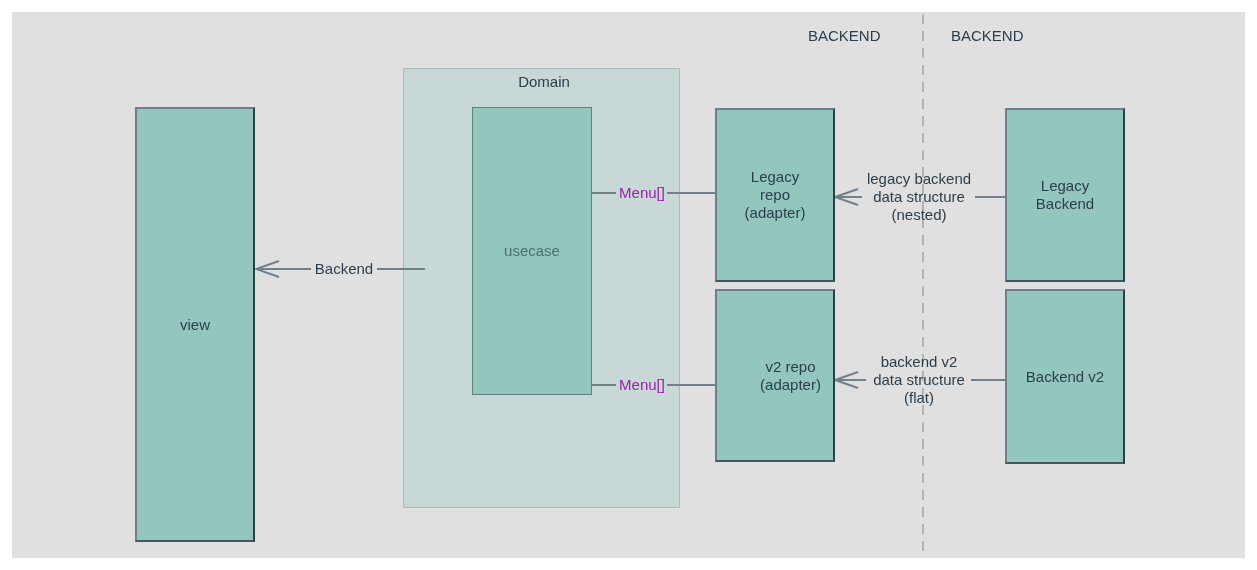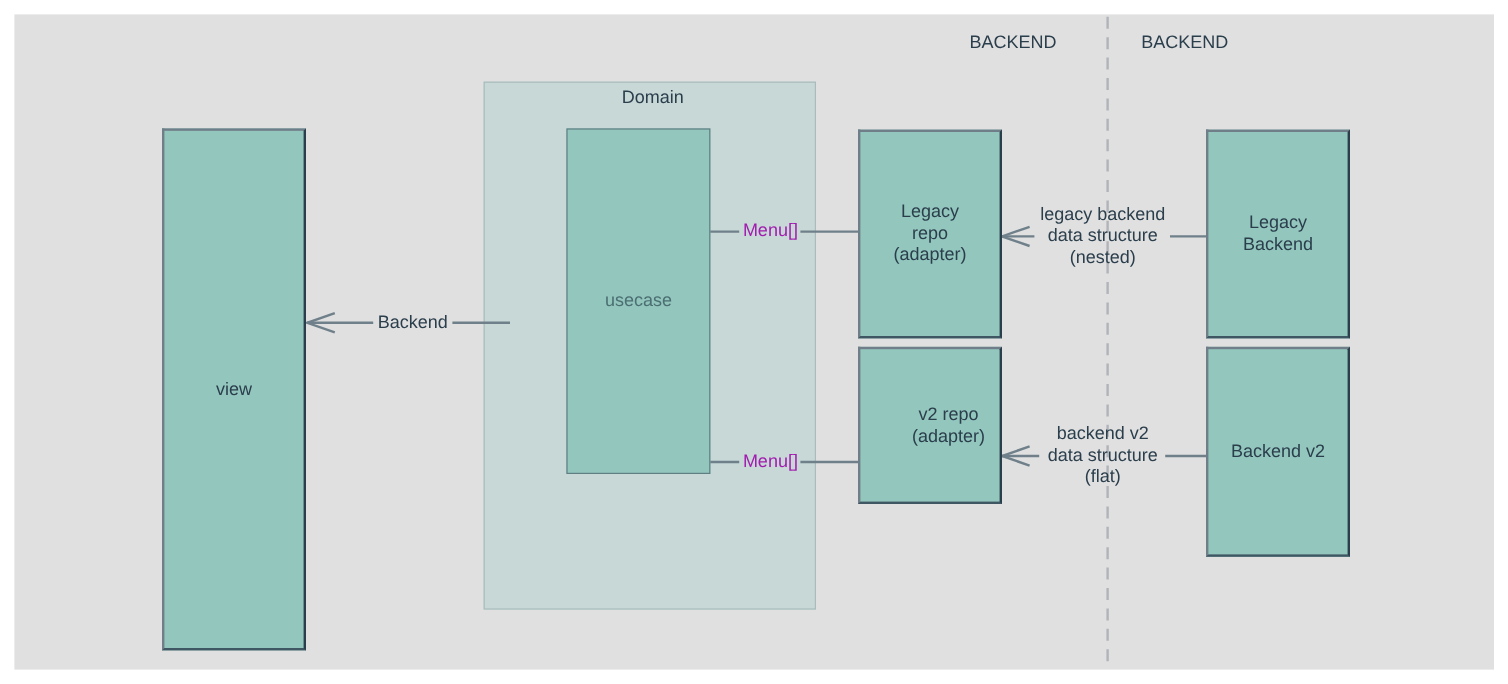--- a/index.html
+++ b/index.html
@@ -66,21 +66,21 @@
     <line x1="866" y1="380" x2="835" y2="380"></line>
     <polyline points="858,372 835,380 858,388"></polyline>
   </g>
 </svg>
 
 <div class="box" style="left:135px; top:107px; width:120px; height:435px;">view</div>
 <div class="box usecase" style="left:425px; top:107px; width:120px; height:288px;margin-left:47px;">usecase</div>
 <div class="box" style="left:715px; top:108px; width:120px; height:174px;">Legacy
 repo
 (adapter)</div>
-<div class="box" style="left:715px; top:289px; width:120px; height:131px;padding-left:31px;">v2 repo
+<div class="box" style="left:715px; top:289px; width:120px; height:173px;padding-left:31px;">v2 repo
 (adapter)</div>
 <div class="box" style="left:1005px; top:108px; width:120px; height:174px;">Legacy
 Backend</div>
 <div class="box" style="left:1005px; top:289px; width:120px; height:175px;">Backend v2</div>
 
 <div class="label" style="left:311px; top:260px; width:66px;">Backend</div>
 <div class="label muted" style="left:614px; top:184px; width:56px;">Menu[]</div>
 <div class="label muted" style="left:614px; top:376px; width:56px;">Menu[]</div>
 <div class="label" style="left:859px; top:170px; width:120px;">legacy backend
 data structure

